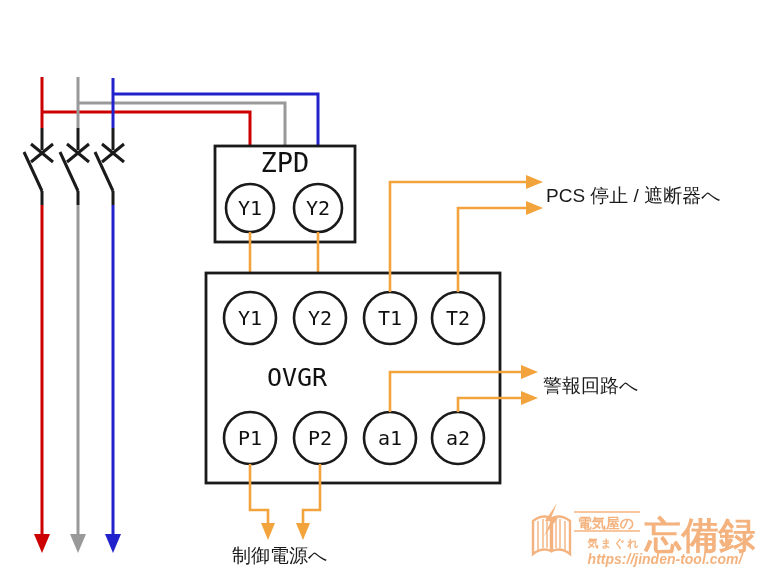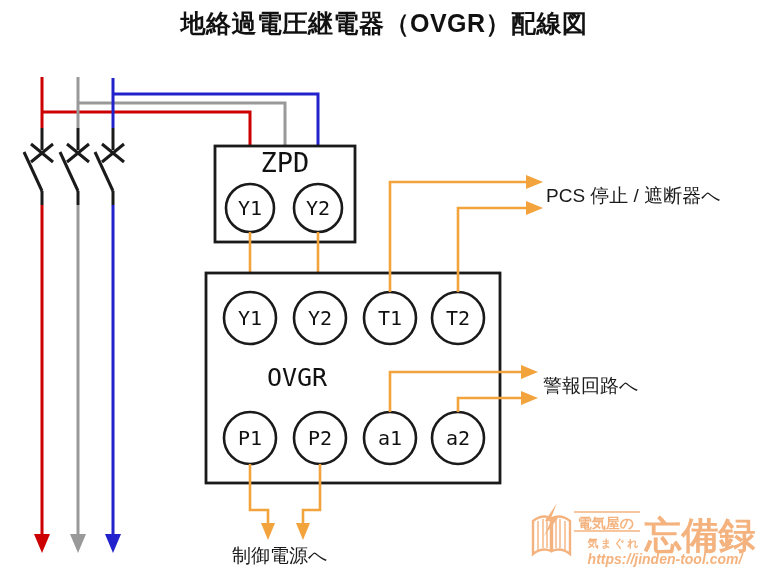--- a/index.html
+++ b/index.html
@@ -33,21 +33,20 @@
   .logo-stroke{stroke:var(--logo,#f3ab71);fill:none;}
   .logo-t1{font-size:14px;font-weight:bold;}
   .logo-t2{font-size:11px;font-weight:bold;letter-spacing:2px;}
   .logo-t3{font-size:37px;font-weight:bold;}
   .logo-url{font-size:14px;font-weight:bold;font-style:italic;font-family:"Liberation Sans",sans-serif;}
 </style>
 </head>
 <body>
 
 <div id="stage">
-  <div id="title">地絡過電圧継電器（OVGR）配線図</div>
 
   <svg width="768" height="576" viewBox="0 0 768 576">
 
     <g>
       <path class="wire phase-r" d="M42 77 V128"></path>
       <path class="wire phase-r" d="M42 112 H250 V146"></path>
       <g>
         <path class="blackline" d="M42 128 V150"></path>
         <path class="blackline" d="M31 144 L53 162 M53 144 L31 162"></path>
         <path class="blackline" d="M24 152 L42 191"></path>

